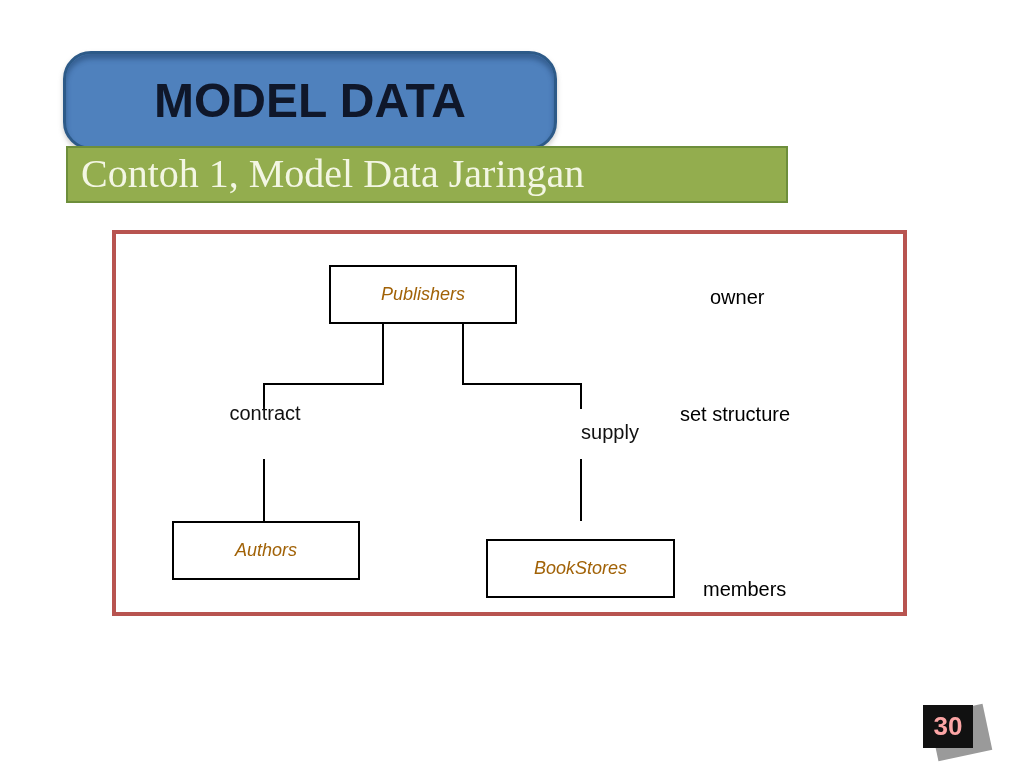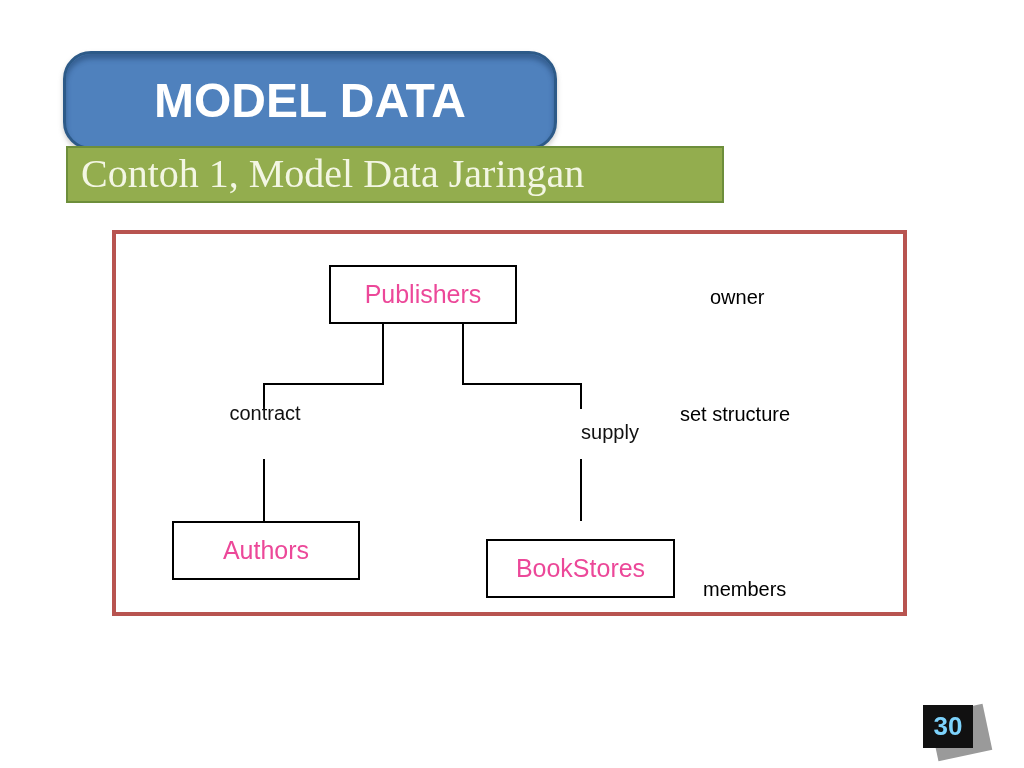--- a/index.html
+++ b/index.html
@@ -6,43 +6,43 @@
   .slide {
     position:relative; width:1024px; height:768px; background:#ffffff;
     font-family:"Liberation Sans", sans-serif; overflow:hidden;
   }
 
   
   .title-banner {
     position:absolute; left:63px; top:51px; width:494px; height:99px;
     background:#4f81bd; border:3px solid #2d5a88; border-radius:28px;
     box-sizing:border-box; display:flex; align-items:center; justify-content:center;
-    color:#ffffff; font-weight:bold; font-size:48px; letter-spacing:0px;
+    color:#0f172a; font-weight:bold; font-size:48px; letter-spacing:0px;
     box-shadow: 0 3px 5px rgba(110,110,110,0.35), inset 0 5px 5px rgba(25,55,95,0.45);
   }
 
   
   .subtitle-banner {
-    position:absolute; left:66px; top:146px; width:658px; height:57px;
+    position:absolute; left:66px; top:146px; width:722px; height:57px;
     background:#93ad4e; border:2px solid #6d8e3b; box-sizing:border-box;
     color:#f3f6e3; font-family:"Liberation Serif", serif; font-size:40px;
     line-height:51px; padding-left:13px; white-space:nowrap;
   }
 
   
   .diagram-frame {
     position:absolute; left:112px; top:230px; width:795px; height:386px;
     border:4px solid #b85450; box-sizing:border-box; background:#ffffff;
   }
 
   
   .node {
     position:absolute; background:#ffffff; border:2px solid #000000;
     box-sizing:border-box; display:flex; align-items:center; justify-content:center;
-    font-size:25px; color:#ec4899;
+    font-size:18px; color:#a16207;font-style:italic;
   }
   .node-publishers { left:329px; top:265px; width:188px; height:59px; }
   .node-authors    { left:172px; top:521px; width:188px; height:59px; }
   .node-bookstores { left:486px; top:539px; width:189px; height:59px; }
 
   
   .line { position:absolute; background:#000000; }
   .l-v1 { left:382px; top:324px; width:2px; height:60px; }
   .l-h1 { left:263px; top:383px; width:121px; height:2px; }
   .l-v2 { left:263px; top:383px; width:2px; height:26px; }
@@ -66,21 +66,21 @@
   .side-set     { left:680px; top:403px; }
   .side-members { left:703px; top:538px;margin-top:40px; }
 
   
   .page-badge-shadow {
     position:absolute; left:933px; top:709px; width:55px; height:47px;
     background:#9a9a9a; transform:rotate(-12deg);
   }
   .page-badge {
     position:absolute; left:923px; top:705px; width:50px; height:43px;
-    background:#111111; color:#7dd3fc; font-size:26px; font-weight:bold;
+    background:#111111; color:#fca5a5; font-size:26px; font-weight:bold;
     display:flex; align-items:center; justify-content:center;
   }
 </style>
 </head>
 <body>
 
 <div class="slide">
 
   <div class="title-banner">MODEL DATA</div>
 

